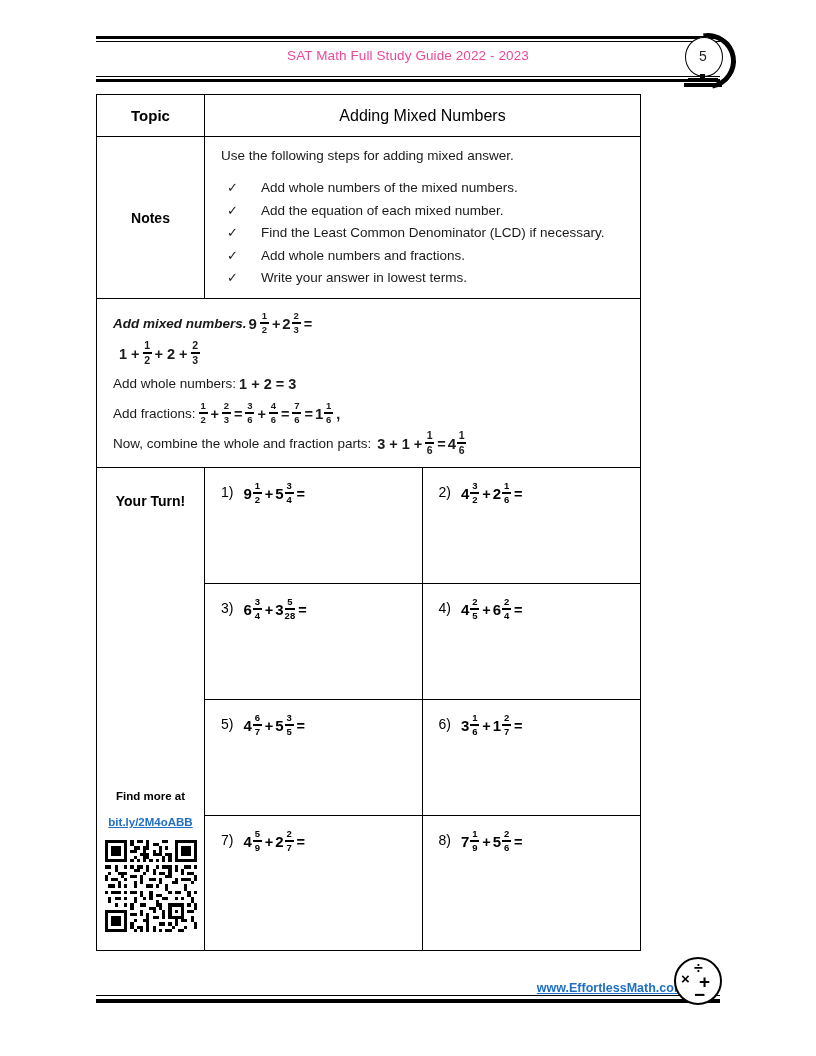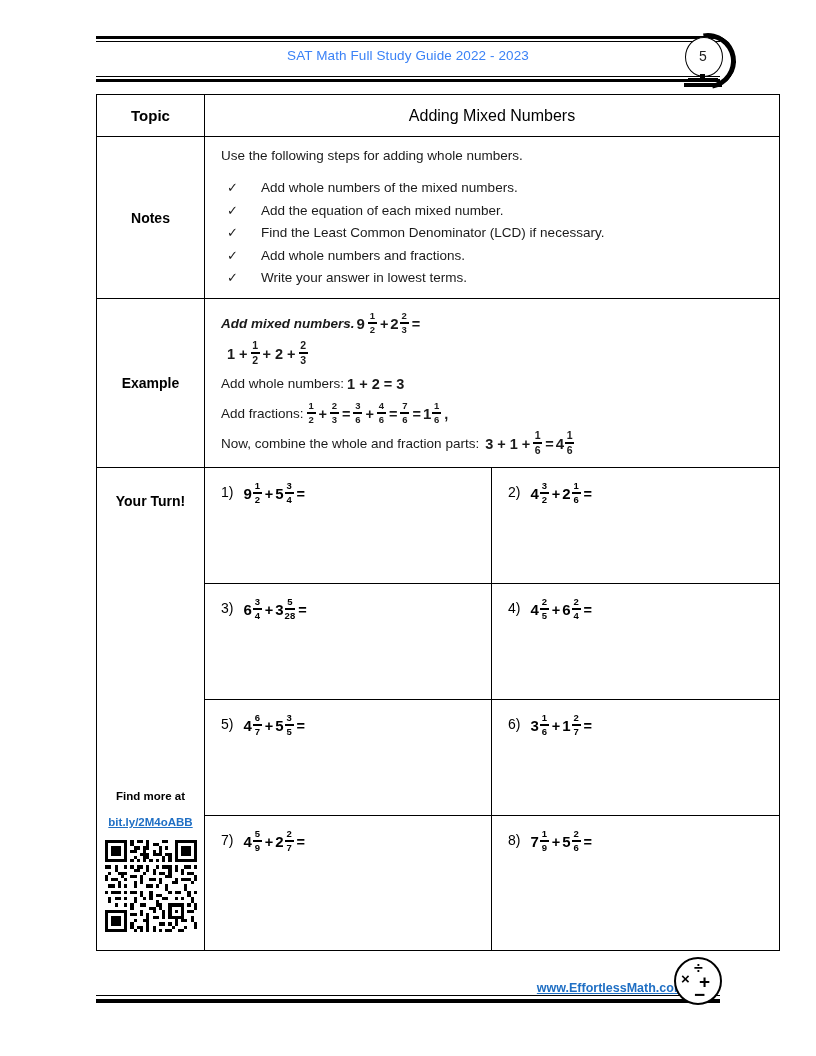--- a/index.html
+++ b/index.html
@@ -36,21 +36,21 @@
     margin-top: 2px;
   }
   .header-title {
     position: absolute;
     left: 0;
     top: 12px;
     width: 624px;
     text-align: center;
     font-size: 13.5px;
     letter-spacing: 0.1px;
-    color: #3b82f6;
+    color: #ec4899;
   }
   .header-bottom {
     position: absolute;
     left: 0;
     bottom: 0;
     width: 100%;
   }
   .header-bottom .rule-thin { margin-top: 0; }
   .header-bottom .rule-thick { margin-top: 2px; }
 
@@ -119,21 +119,21 @@
     width: 38px;
     height: 4px;
     background: #000;
   }
 
   
   .sheet {
     position: absolute;
     left: 96px;
     top: 94px;
-    width: 684px;
+    width: 545px;
     border: 1.5px solid #000;
     box-sizing: border-box;
   }
   .row {
     display: flex;
     border-bottom: 1.5px solid #000;
   }
   .row:last-child { border-bottom: none; }
   .label-cell {
     width: 108px;
@@ -390,21 +390,21 @@
 <div class="sheet">
 
   <div class="row row-topic">
     <div class="label-cell">Topic</div>
     <div class="body-cell topic-title">Adding Mixed Numbers</div>
   </div>
 
   <div class="row row-notes">
     <div class="label-cell">Notes</div>
     <div class="body-cell">
-      <div class="notes-intro">Use the following steps for adding whole numbers.</div>
+      <div class="notes-intro">Use the following steps for adding mixed answer.</div>
       <ul class="notes-list">
         <li>
           <span class="tick">✓</span>
           <span>Add whole numbers of the mixed numbers.</span>
         </li>
         <li>
           <span class="tick">✓</span>
           <span>Add the equation of each mixed number.</span>
         </li>
         <li>
@@ -417,21 +417,20 @@
         </li>
         <li>
           <span class="tick">✓</span>
           <span>Write your answer in lowest terms.</span>
         </li>
       </ul>
     </div>
   </div>
 
   <div class="row row-example">
-    <div class="label-cell">Example</div>
     <div class="body-cell">
 
       <div class="ex-line first">
         <span class="ex-bold-it">Add mixed numbers.</span>
         <span class="m">
           <span class="whole">9</span>
         </span>
         <span class="frac">
           <span class="num">1</span>
           <span class="bar"></span>

